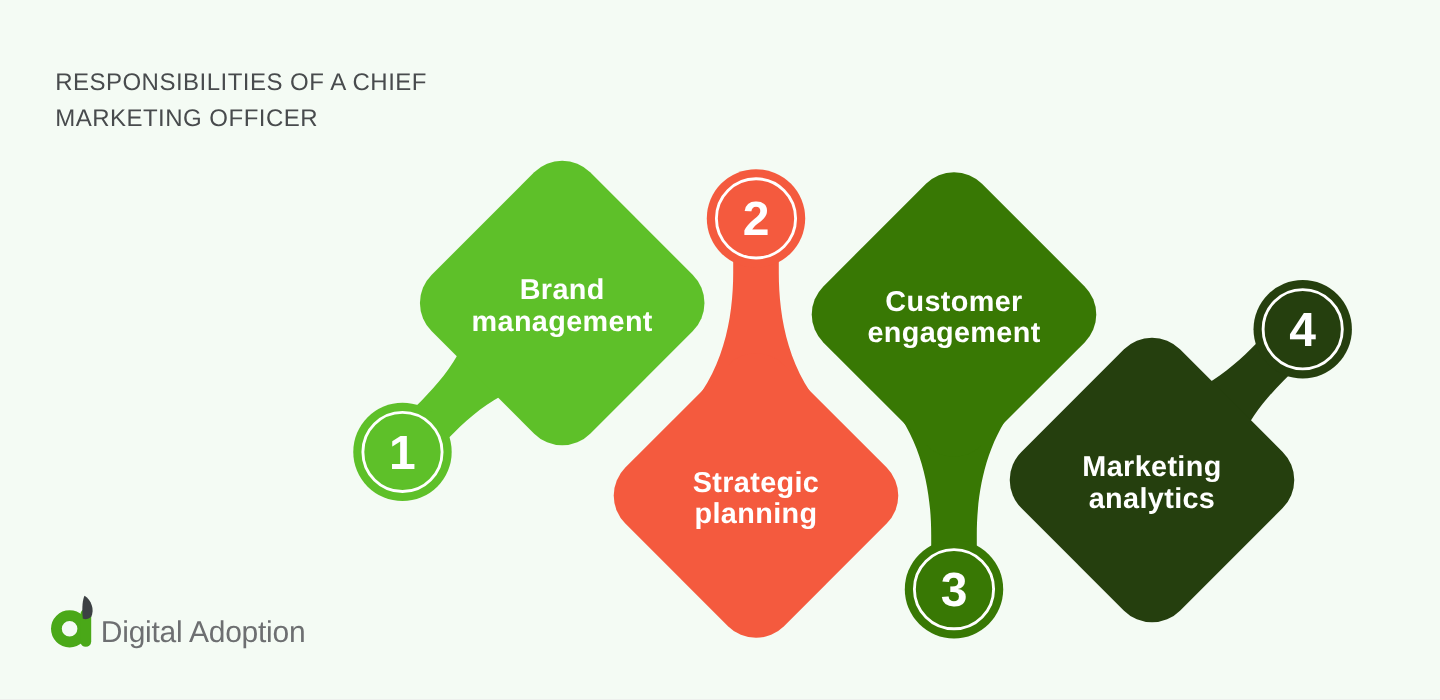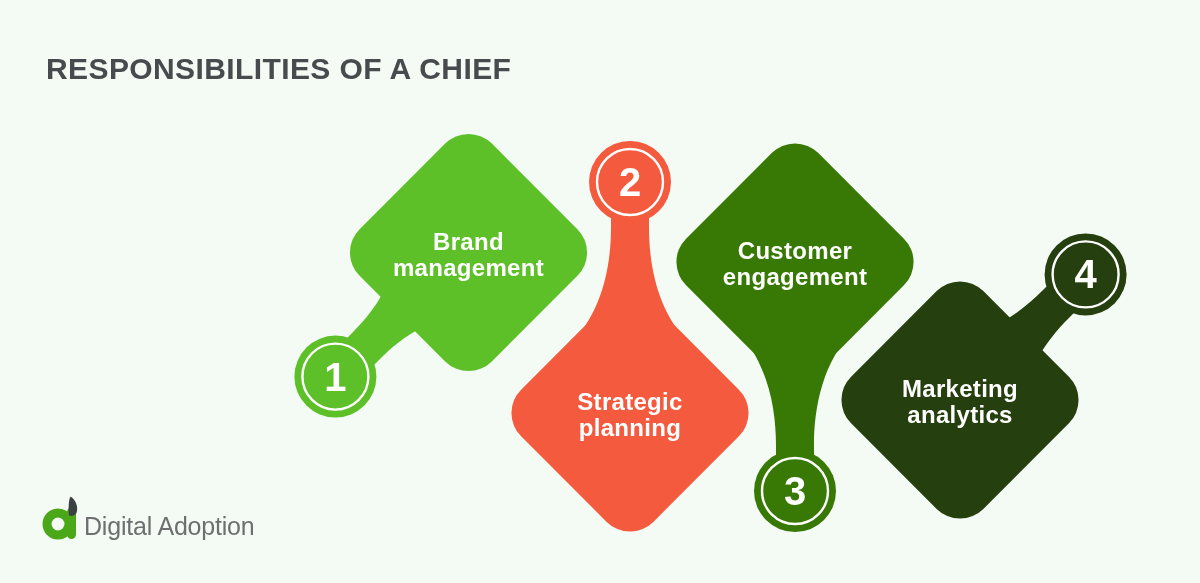--- a/index.html
+++ b/index.html
@@ -6,21 +6,21 @@
   .stage{
     position:relative;
     width:1200px;height:583px;
     background:#f4fbf4;
     overflow:hidden;
     font-family:"Liberation Sans", sans-serif;
   }
   .stage svg{position:absolute;left:0;top:0;}
   .title{
     position:absolute;left:46px;top:54px;
-    font-size:30px;line-height:30px;font-weight:700;
+    font-size:20px;line-height:30px;font-weight:400;
     color:#484b4d;letter-spacing:0.4px;
   }
   .lbl{
     font-family:"Liberation Sans", sans-serif;
     font-size:24px;font-weight:700;fill:#ffffff;
     text-anchor:middle;letter-spacing:0.3px;
   }
   .num{
     font-family:"Liberation Sans", sans-serif;
     font-size:40px;font-weight:700;fill:#ffffff;
@@ -84,15 +84,16 @@
         <circle cx="58" cy="524" r="11" fill="none" stroke-width="9" stroke="#4aa818"></circle>
         <line x1="71.5" y1="512" x2="71.5" y2="534.5" stroke-width="9" stroke-linecap="round" stroke="#4aa818"></line>
         <path d="M 69,515.5 C 68,506 69,499 70.5,496.5 C 76,500 79,508 76,514 C 74,516 71,516.5 69,515.5 Z" fill="#3c4043"></path>
       </g>
       <text class="brandname" x="84" y="535">Digital Adoption</text>
     </g>
   </svg>
 
   <div class="title">
     <div>RESPONSIBILITIES OF A CHIEF</div>
+    <div>MARKETING OFFICER</div>
   </div>
 
 </div>
 
 </body></html>

